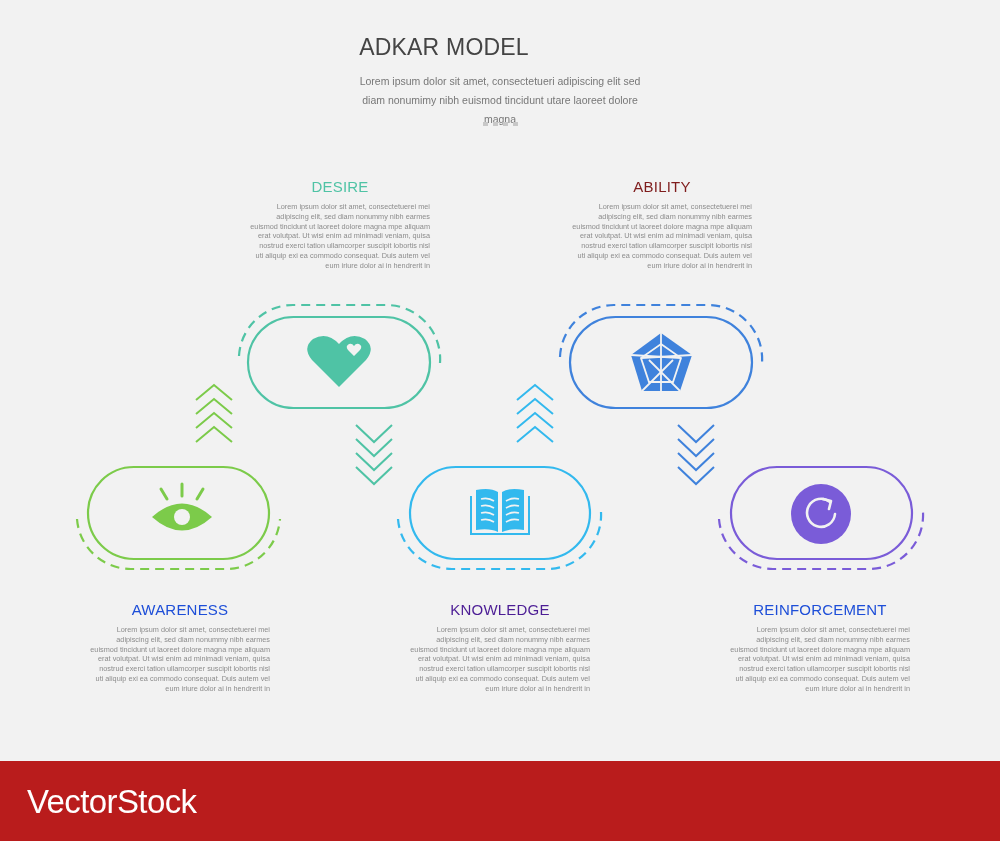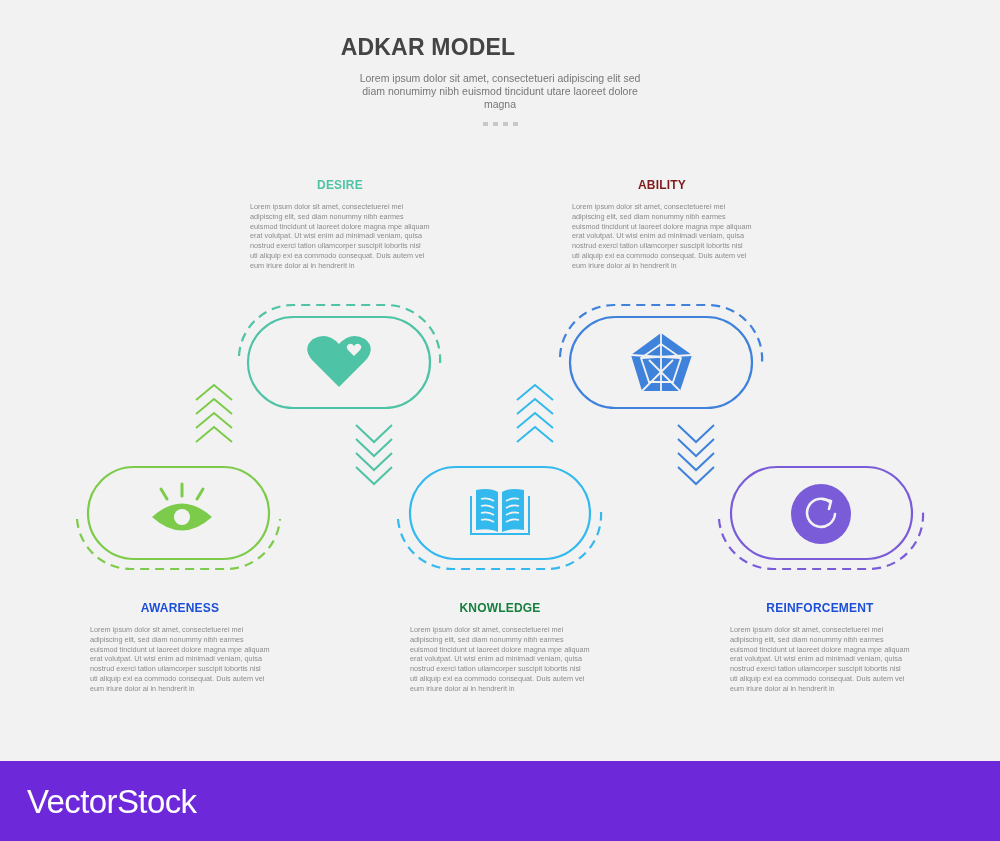--- a/index.html
+++ b/index.html
@@ -2,46 +2,46 @@
 <html><head>
   <meta charset="utf-8">
   <style>
     html, body { margin: 0; padding: 0; }
     body {
       width: 1000px; height: 841px; position: relative; overflow: hidden;
       background: #f2f2f2;
       font-family: "Liberation Sans", "DejaVu Sans", sans-serif;
     }
     .title {
-      position: absolute; left: 0; width: 856px; top: 34px;
-      text-align: center; font-size: 23px; font-weight: bold; color: #444444;
+      position: absolute; left: 16px; width: 856px; top: 34px;
+      text-align: center; font-size: 23px; font-weight: normal; color: #444444;
       letter-spacing: 0.2px;
     }
     .subtitle {
       position: absolute; left: 350px; width: 300px; top: 72px;
-      text-align: center; font-size: 10.5px; line-height: 13px; color: #777777;
+      text-align: center; font-size: 10.5px; line-height: 19px; color: #777777;
     }
     .dots {
       position: absolute; left: 483px; top: 122px; display: flex; gap: 5px;
     }
     .dots span { width: 5px; height: 4px; background: #c8c8c8; display: block; }
 
     .stage-title {
       position: absolute; width: 180px; text-align: center;
-      font-size: 12px; font-weight: bold; letter-spacing: 0.2px;
+      font-size: 15px; font-weight: normal; letter-spacing: 0.2px;
     }
     .stage-text {
-      position: absolute; width: 180px; text-align: left;
+      position: absolute; width: 180px; text-align: right;
       font-size: 7.3px; line-height: 9.8px; color: #8c8c8c;
     }
     svg.art { position: absolute; left: 0; top: 0; }
 
     .footer {
       position: absolute; left: 0; top: 761px; width: 1000px; height: 80px;
-      background: #6d28d9;
+      background: #b91c1c;
     }
     .footer-brand {
       position: absolute; left: 27px; top: 22px; color: #ffffff;
       font-size: 33px; letter-spacing: -0.6px;
     }
     .footer-url {
       position: absolute; right: 28px; top: 30px; color: #ffffff;
       font-size: 22px; letter-spacing: -0.3px;
     }
   </style>
@@ -56,21 +56,21 @@
     <span></span>
     <span></span>
   </div>
 
 <div class="stage-title" style="left:90px;top:601px;color:#1d4ed8">AWARENESS</div>
 <div class="stage-text" style="left:90px;top:625px">Lorem ipsum dolor sit amet, consectetuerei mei adipiscing elit, sed diam nonummy nibh earmes euismod tincidunt ut laoreet dolore magna mpe aliquam erat volutpat. Ut wisi enim ad minimadi veniam, quisa nostrud exerci tation ullamcorper suscipit lobortis nisl uti aliquip exi ea commodo consequat. Duis autem vel eum iriure dolor ai in hendrerit in</div>
 
 <div class="stage-title" style="left:250px;top:178px;color:#4fc3a5">DESIRE</div>
 <div class="stage-text" style="left:250px;top:202px">Lorem ipsum dolor sit amet, consectetuerei mei adipiscing elit, sed diam nonummy nibh earmes euismod tincidunt ut laoreet dolore magna mpe aliquam erat volutpat. Ut wisi enim ad minimadi veniam, quisa nostrud exerci tation ullamcorper suscipit lobortis nisl uti aliquip exi ea commodo consequat. Duis autem vel eum iriure dolor ai in hendrerit in</div>
 
-<div class="stage-title" style="left:410px;top:601px;color:#15803d">KNOWLEDGE</div>
+<div class="stage-title" style="left:410px;top:601px;color:#4c1d95">KNOWLEDGE</div>
 <div class="stage-text" style="left:410px;top:625px">Lorem ipsum dolor sit amet, consectetuerei mei adipiscing elit, sed diam nonummy nibh earmes euismod tincidunt ut laoreet dolore magna mpe aliquam erat volutpat. Ut wisi enim ad minimadi veniam, quisa nostrud exerci tation ullamcorper suscipit lobortis nisl uti aliquip exi ea commodo consequat. Duis autem vel eum iriure dolor ai in hendrerit in</div>
 
 <div class="stage-title" style="left:572px;top:178px;color:#7f1d1d">ABILITY</div>
 <div class="stage-text" style="left:572px;top:202px">Lorem ipsum dolor sit amet, consectetuerei mei adipiscing elit, sed diam nonummy nibh earmes euismod tincidunt ut laoreet dolore magna mpe aliquam erat volutpat. Ut wisi enim ad minimadi veniam, quisa nostrud exerci tation ullamcorper suscipit lobortis nisl uti aliquip exi ea commodo consequat. Duis autem vel eum iriure dolor ai in hendrerit in</div>
 
 <div class="stage-title" style="left:730px;top:601px;color:#1d4ed8">REINFORCEMENT</div>
 <div class="stage-text" style="left:730px;top:625px">Lorem ipsum dolor sit amet, consectetuerei mei adipiscing elit, sed diam nonummy nibh earmes euismod tincidunt ut laoreet dolore magna mpe aliquam erat volutpat. Ut wisi enim ad minimadi veniam, quisa nostrud exerci tation ullamcorper suscipit lobortis nisl uti aliquip exi ea commodo consequat. Duis autem vel eum iriure dolor ai in hendrerit in</div>
 
 <svg class="art" width="1000" height="760" viewBox="0 0 1000 760">
 

